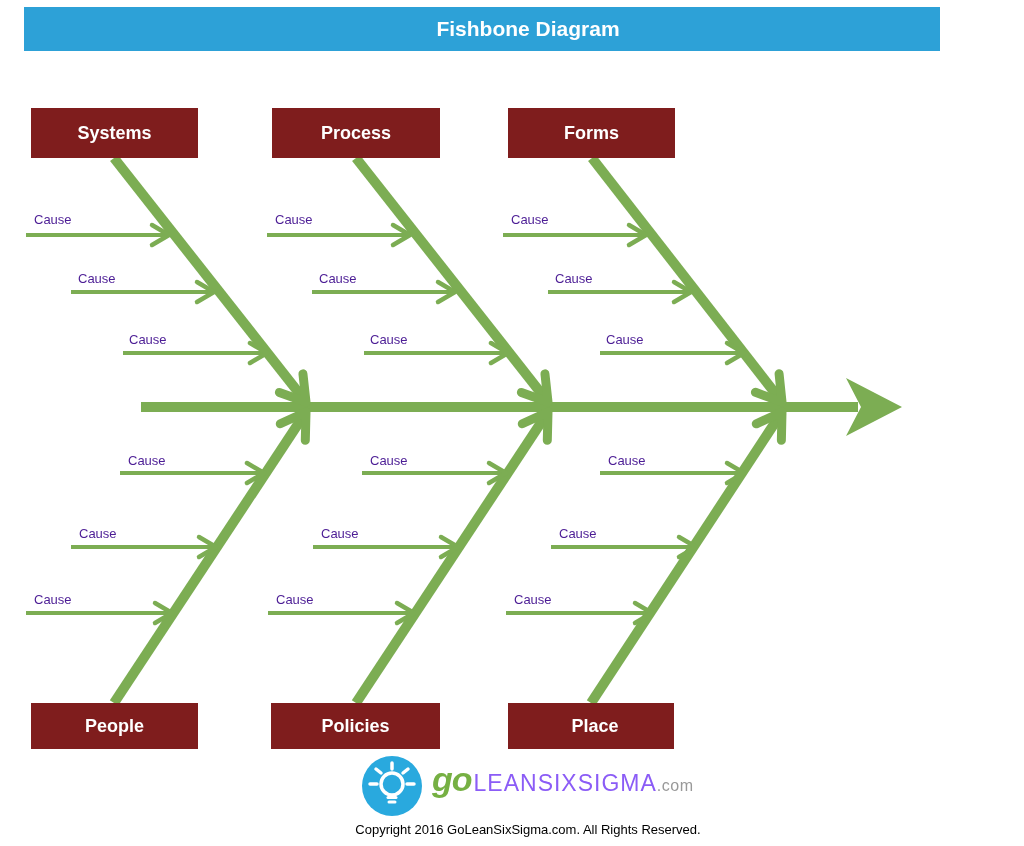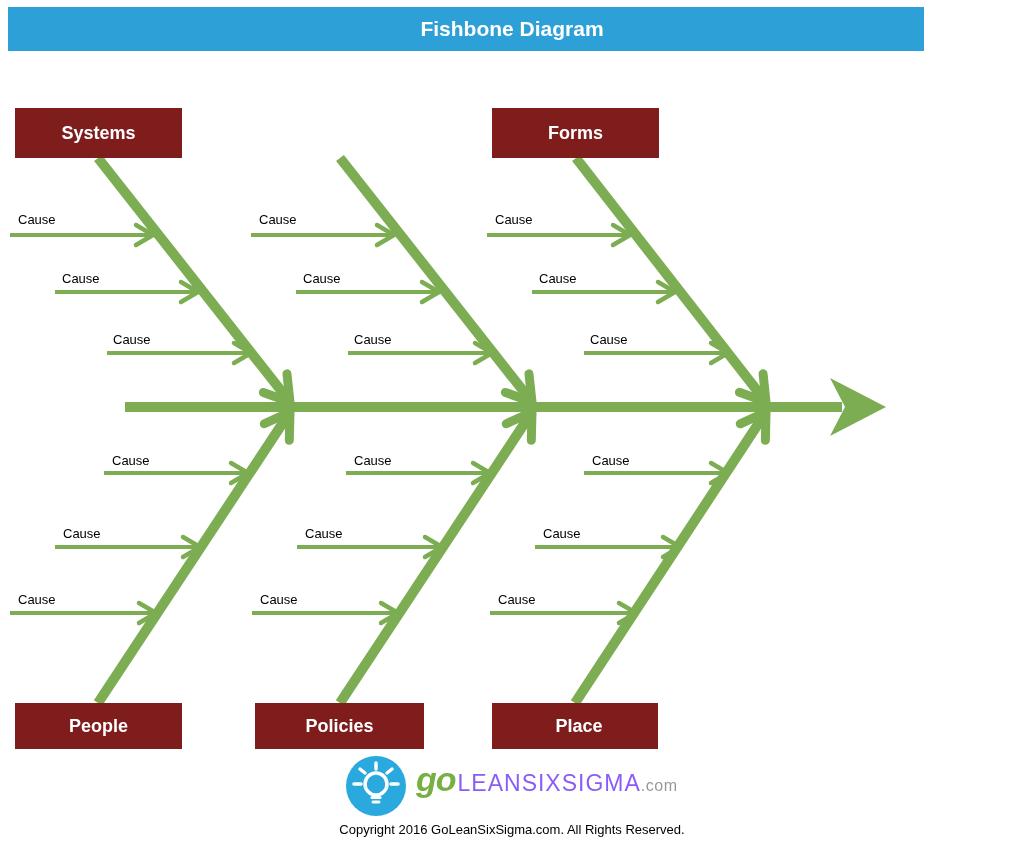--- a/index.html
+++ b/index.html
@@ -1,33 +1,33 @@
 <!DOCTYPE html>
 <html><head>
 <meta charset="utf-8">
 <style>
   * { margin:0; padding:0; box-sizing:border-box; }
   html,body { background:#ffffff; }
   .page {
     position:relative; width:924px; height:846px; background:#ffffff;
-    font-family:"Liberation Sans", sans-serif; overflow:hidden;
+    font-family:"Liberation Sans", sans-serif; overflow:hidden;margin-left:16px;
   }
   .title-bar {
     position:absolute; left:8px; top:7px; width:1008px; height:44px;
     background:#2da1d7; display:flex; align-items:center; justify-content:center;
   }
   .title-bar span { color:#ffffff; font-size:21px; font-weight:bold; }
   .svg-layer { position:absolute; left:0; top:0; }
   .box {
     position:absolute; background:#7f1d1d; color:#ffffff;
     font-size:18px; font-weight:bold;
     display:flex; align-items:center; justify-content:center;
   }
   .cause {
-    position:absolute; font-size:13px; color:#000000; white-space:nowrap;
+    position:absolute; font-size:13px; color:#4c1d95; white-space:nowrap;
   }
   .effect {
     position:absolute; left:924px; top:393px; font-size:16px; font-weight:bold; color:#111111;
   }
   .logo-icon { position:absolute; left:344px; top:754px; }
   .wordmark {
     position:absolute; left:416px; top:760px; display:flex; align-items:baseline;
   }
   .wm-go   { color:#76b043; font-size:34px; font-weight:bold; font-style:italic; letter-spacing:-1px; }
   .wm-main { color:#8b5cf6; font-size:23px; letter-spacing:1px; margin-left:2px; }
@@ -88,20 +88,23 @@
     <line x1="252" y1="613" x2="398" y2="613" stroke="#7cad53" stroke-width="4" marker-end="url(#chevS)"></line>
 
     <line x1="584" y1="473" x2="728" y2="473" stroke="#7cad53" stroke-width="4" marker-end="url(#chevS)"></line>
     <line x1="535" y1="547" x2="680" y2="547" stroke="#7cad53" stroke-width="4" marker-end="url(#chevS)"></line>
     <line x1="490" y1="613" x2="636" y2="613" stroke="#7cad53" stroke-width="4" marker-end="url(#chevS)"></line>
   </svg>
 
   <div class="box" style="left:15px;  top:108px; width:167px; height:50px;">
       <span>Systems</span>
     </div>
+  <div class="box" style="left:256px; top:108px; width:168px; height:50px;">
+      <span>Process</span>
+    </div>
   <div class="box" style="left:492px; top:108px; width:167px; height:50px;">
       <span>Forms</span>
     </div>
   <div class="box" style="left:15px;  top:703px; width:167px; height:46px;">
       <span>People</span>
     </div>
   <div class="box" style="left:255px; top:703px; width:169px; height:46px;">
       <span>Policies</span>
     </div>
   <div class="box" style="left:492px; top:703px; width:166px; height:46px;padding-left:8px;">

